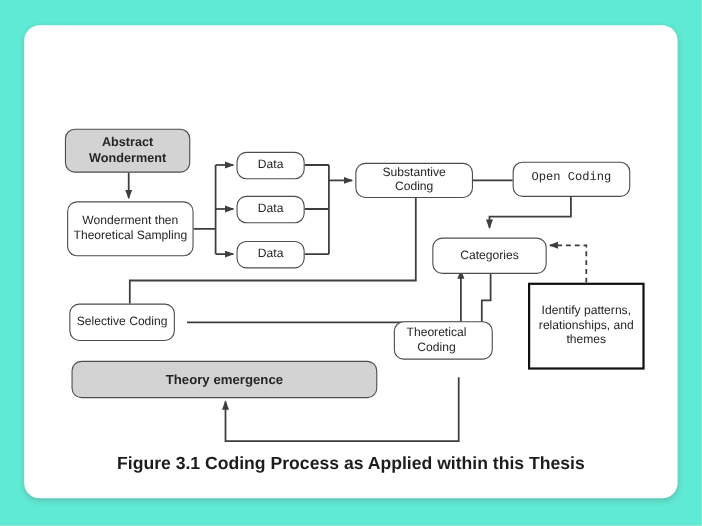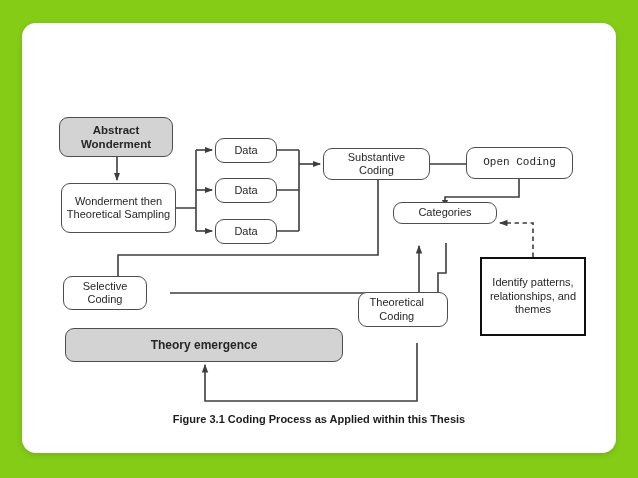--- a/index.html
+++ b/index.html
@@ -5,21 +5,21 @@
   html, body {
     margin: 0;
     padding: 0;
     background: #e1ddd2;
     font-family: "Liberation Sans", "DejaVu Sans", sans-serif;
   }
   .canvas {
     position: relative;
     width: 638px;
     height: 478px;
-    background: #84cc16;
+    background: #5eead4;
     overflow: hidden;
   }
   .slide {
     position: absolute;
     left: 22px;
     top: 23px;
     width: 594px;
     height: 430px;
     background: #ffffff;
     border-radius: 14px;
@@ -59,36 +59,36 @@
   }
   .node.tight {
     padding: 1px 23px;
   }
   .caption {
     position: absolute;
     left: 22px;
     top: 413px;
     width: 594px;
     text-align: center;
-    font-size: 11px;
+    font-size: 16px;
     font-weight: bold;
     color: #1c1c1c;
     z-index: 2;
   }
   
   .n-abstract     { left: 59px;  top: 117px; width: 114px; height: 40px; font-size: 11.5px; }
   .n-purposeful   { left: 61px;  top: 183px; width: 115px; height: 50px; }
   .n-data1        { left: 215px; top: 138px; width: 62px;  height: 25px; }
   .n-data2        { left: 215px; top: 178px; width: 62px;  height: 25px; }
   .n-data3        { left: 215px; top: 219px; width: 62px;  height: 25px; }
   .n-substantive  { left: 323px; top: 148px; width: 107px; height: 32px; }
   .n-open         { left: 466px; top: 147px; width: 107px; height: 32px; font-family: Liberation Mono, monospace; }
-  .n-categories   { left: 393px; top: 202px; width: 104px; height: 22px; }
+  .n-categories   { left: 393px; top: 216px; width: 104px; height: 33px; }
   .n-identify     { left: 480px; top: 257px; width: 106px; height: 79px; }
-  .n-selective    { left: 63px;  top: 276px; width: 84px; height: 34px; }
+  .n-selective    { left: 63px;  top: 276px; width: 96px; height: 34px; }
   .n-theoretical  { left: 358px; top: 292px; width: 90px; height: 35px; justify-content: flex-end; }
   .n-theory       { left: 65px;  top: 328px; width: 278px; height: 34px; font-size: 12px; }
 </style>
 </head>
 <body>
 
 <div class="canvas">
   <div class="slide"></div>
 
   <svg class="connectors" viewBox="0 0 638 478" xmlns="http://www.w3.org/2000/svg">

